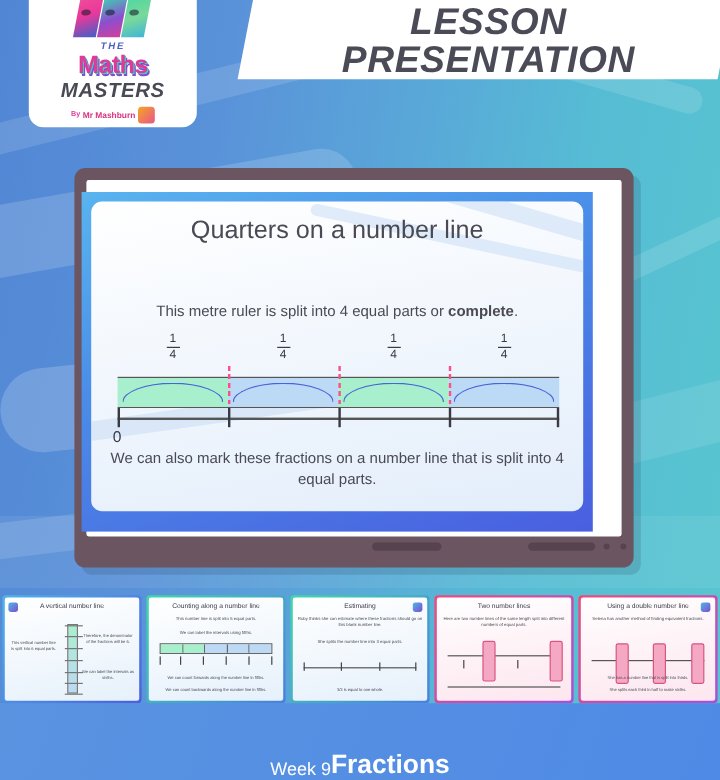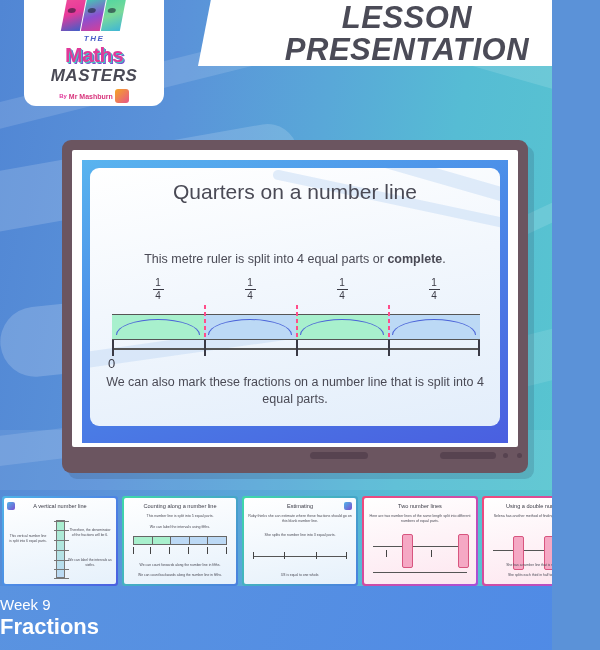--- a/index.html
+++ b/index.html
@@ -6,21 +6,21 @@
   html, body { width: 600px; height: 650px; }
   body {
     font-family: "Liberation Sans", sans-serif;
     overflow: hidden;
     position: relative;
     background: #5b92d8;
   }
   .page {
     position: absolute;
     inset: 0;
-    width: 552px;
+    width: 600px;
     height: 650px;
     overflow: hidden;
     text-decoration: underline;
   }
   
   .bg {
     position: absolute;
     inset: 0;
     background: linear-gradient(100deg, #5186d4 0%, #5a92d9 28%, #59a8d8 52%, #56bcd4 72%, #58c6cf 100%);
   }
@@ -115,21 +115,21 @@
     position: absolute; left: 68px; top: 146px;
     width: 466px; height: 333px;
     background: rgba(40,60,90,0.18); border-radius: 9px;
   }
   .screen-white {
     position: absolute; left: 72px; top: 150px;
     width: 446px; height: 297px;
     background: #ffffff; border-radius: 2px;
   }
   .slide {
-    position: absolute; left: 82px; top: 160px;
+    position: absolute; left: 68px; top: 160px;
     width: 426px; height: 283px;
     background: linear-gradient(160deg,#59b4ef 0%, #4a8ce8 40%, #4a5fe0 100%);
     overflow: hidden;
   }
   .slide-inner {
     position: absolute; left: 8px; top: 8px;
     width: 410px; height: 258px;
     background: linear-gradient(170deg,#ffffff 0%, #f2f7fd 45%, #e3eefb 100%);
     border-radius: 9px; overflow: hidden;
   }
@@ -274,21 +274,21 @@
   .thumb-badge {
     position: absolute; right: 4px; top: 4px;
     width: 8px; height: 8px; border-radius: 2px;
     background: linear-gradient(135deg,#4fb4e8,#7b4fd0);
   }
 
   
   .footer {
     position: absolute; left: 0; top: 586px; width: 600px; height: 64px;
     background: linear-gradient(110deg,#5a93e0,#4f8ae6);
-    display: flex; flex-direction: column; align-items: flex-start;
+    display: flex; flex-direction: row; align-items: flex-end;
     justify-content: center; color: #ffffff;
   }
   .footer-week { font-size: 15px; }
   .footer-topic { font-size: 22px; font-weight: bold; margin-top: 1px; }
 </style>
 </head>
 <body>
 
 <div class="page">
 

